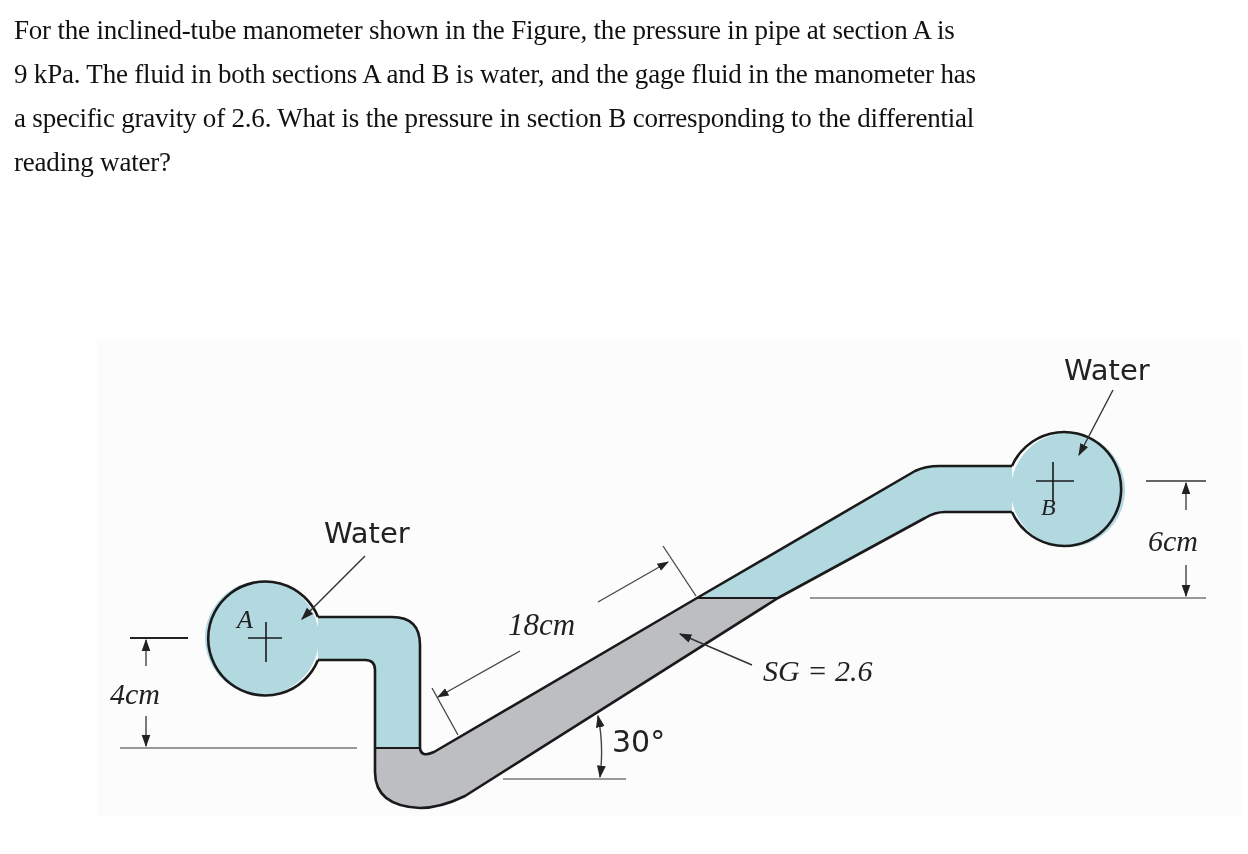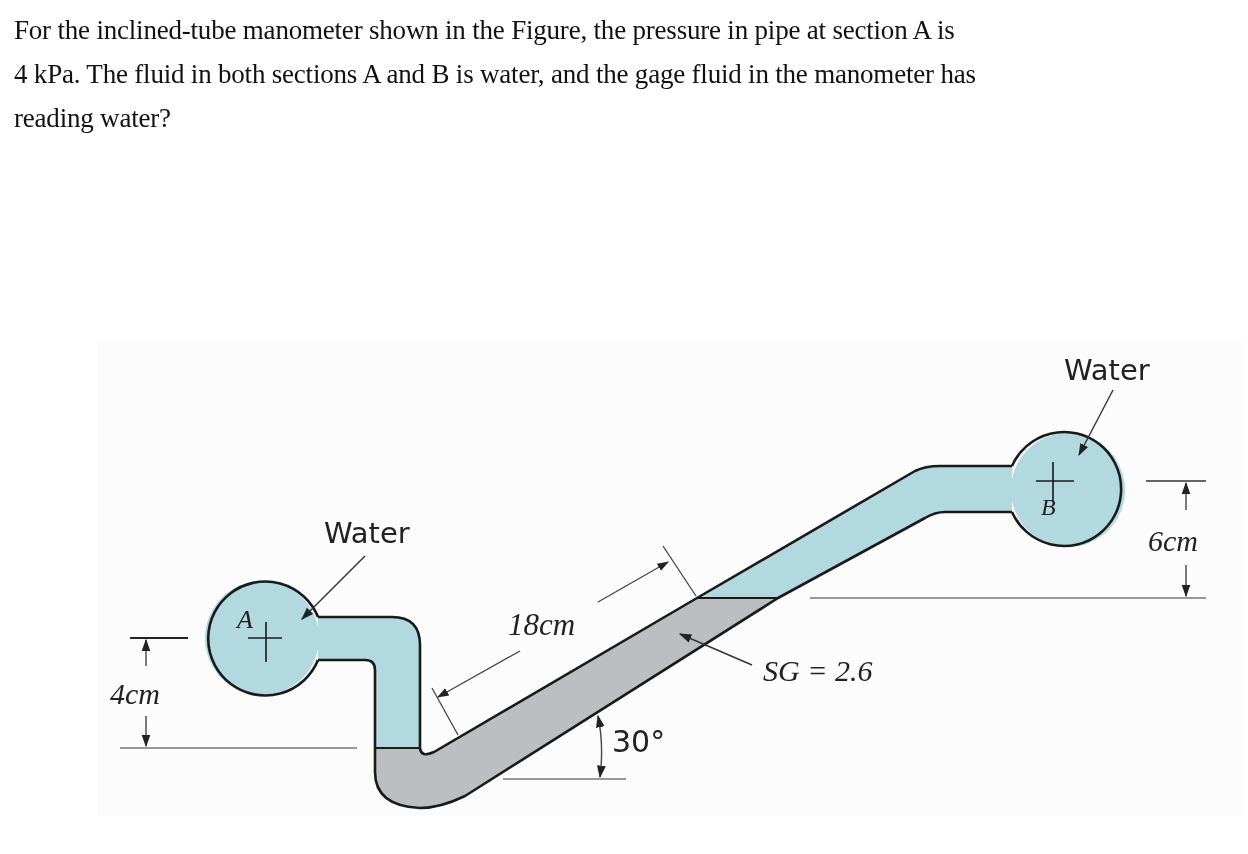--- a/index.html
+++ b/index.html
@@ -30,21 +30,22 @@
     height: 854px;
   }
   .lbl-sans { font-family: "DejaVu Sans", "Liberation Sans", sans-serif; fill: #222222; }
   .lbl-serif { font-family: "Liberation Serif", "DejaVu Serif", serif; font-style: italic; fill: #222222; }
 </style>
 </head>
 <body>
 
 <div class="problem-text">
   <span>For the inclined-tube manometer shown in the Figure, the pressure in pipe at section A is</span>
-  <span>4 kPa. The fluid in both sections A and B is water, and the gage fluid in the manometer has</span>
+  <span>9 kPa. The fluid in both sections A and B is water, and the gage fluid in the manometer has</span>
+  <span>a specific gravity of 2.6. What is the pressure in section B corresponding to the differential</span>
   <span>reading water?</span>
 </div>
 
 <svg class="figure" width="1248" height="854" viewBox="0 0 1248 854" xmlns="http://www.w3.org/2000/svg">
   <defs>
     <marker id="arrow" viewBox="0 0 10 10" refX="9" refY="5" markerWidth="9" markerHeight="9" orient="auto-start-reverse">
       <path d="M0,1.5 L10,5 L0,8.5 Z" fill="#222"></path>
     </marker>
   </defs>
 

